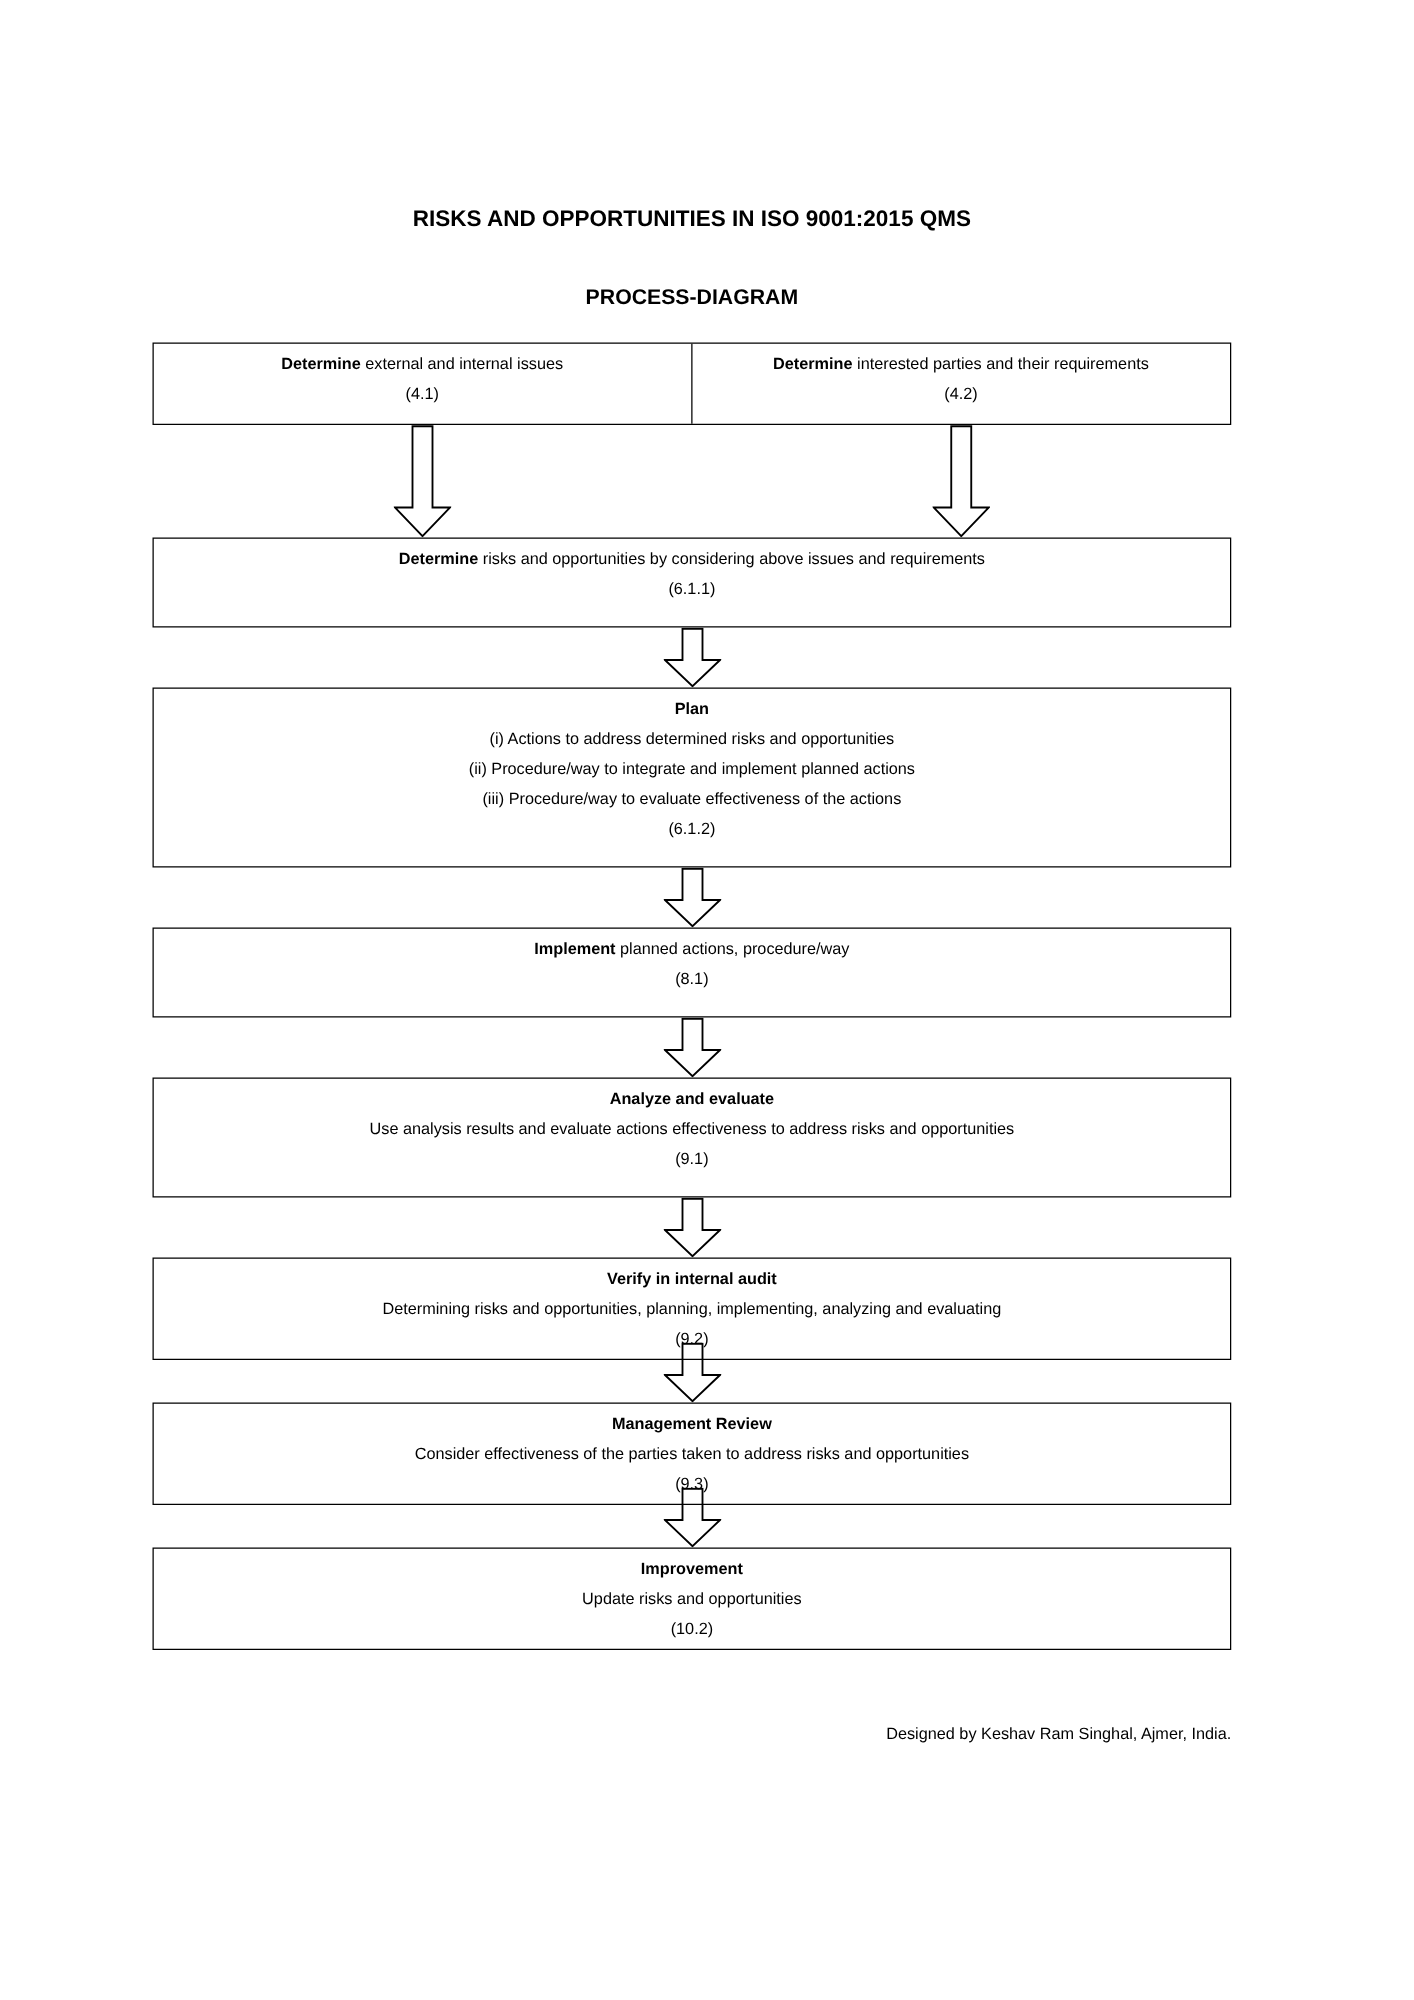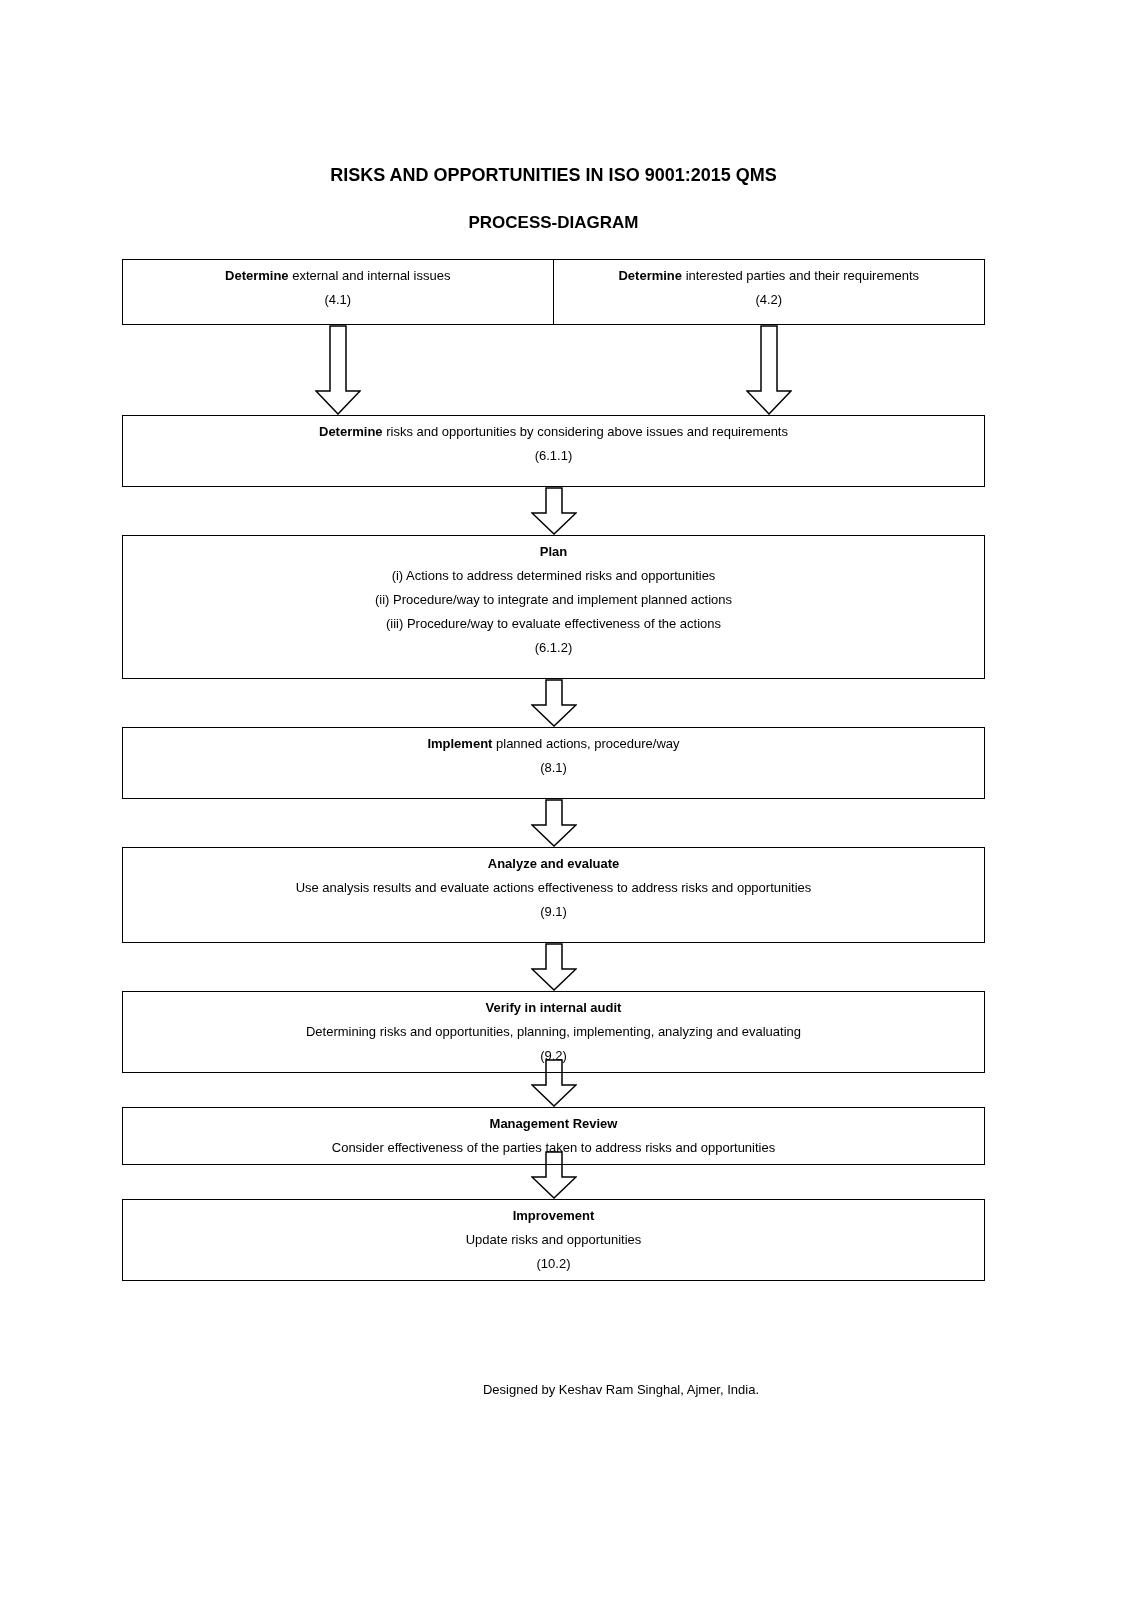--- a/index.html
+++ b/index.html
@@ -26,21 +26,21 @@
     width: 863px;
     margin-left: 122px;
     margin-top: 31px;
   }
   .subtitle {
     text-align: center;
     font-weight: bold;
     font-size: 17px;
     width: 863px;
     margin-left: 122px;
-    margin-top: 27px;
+    margin-top: 42px;
   }
   .column {
     margin-left: 122px;
     width: 863px;
     margin-top: 26px;
   }
   .box {
     border: 1.5px solid #000;
     text-align: center;
     font-size: 13px;
@@ -85,23 +85,23 @@
     justify-content: center;
   }
   .arrow-overlap {
     margin-top: -14px;
     position: relative;
     z-index: 0;
   }
   .arrow svg { display: block; }
   .footer {
     margin-left: 135px;
-    margin-top: 101px;
+    margin-top: 59px;
     font-size: 13px;
-    text-align: center;
+    text-align: right;
   }
 </style>
 </head>
 <body>
 
 <div class="page">
   <div class="canvas">
 
     <div class="title">RISKS AND OPPORTUNITIES IN ISO 9001:2015 QMS</div>
     <div class="subtitle">PROCESS-DIAGRAM</div>
@@ -202,20 +202,21 @@
         <span class="arrow">
           <svg width="46" height="48" viewBox="0 0 46 48">
               <polygon points="15,1 31,1 31,26 45,26 23,47 1,26 15,26" fill="#ffffff" stroke="#000000" stroke-width="1.5"></polygon>
             </svg>
         </span>
       </div>
 
       <div class="box pad-small">
         <div><b>Management Review</b></div>
         <div>Consider effectiveness of the parties taken to address risks and opportunities</div>
+        <div>(9.3)</div>
       </div>
 
       <div class="arrow-row arrow-overlap">
         <span class="arrow">
           <svg width="46" height="48" viewBox="0 0 46 48">
               <polygon points="15,1 31,1 31,26 45,26 23,47 1,26 15,26" fill="#ffffff" stroke="#000000" stroke-width="1.5"></polygon>
             </svg>
         </span>
       </div>
 

